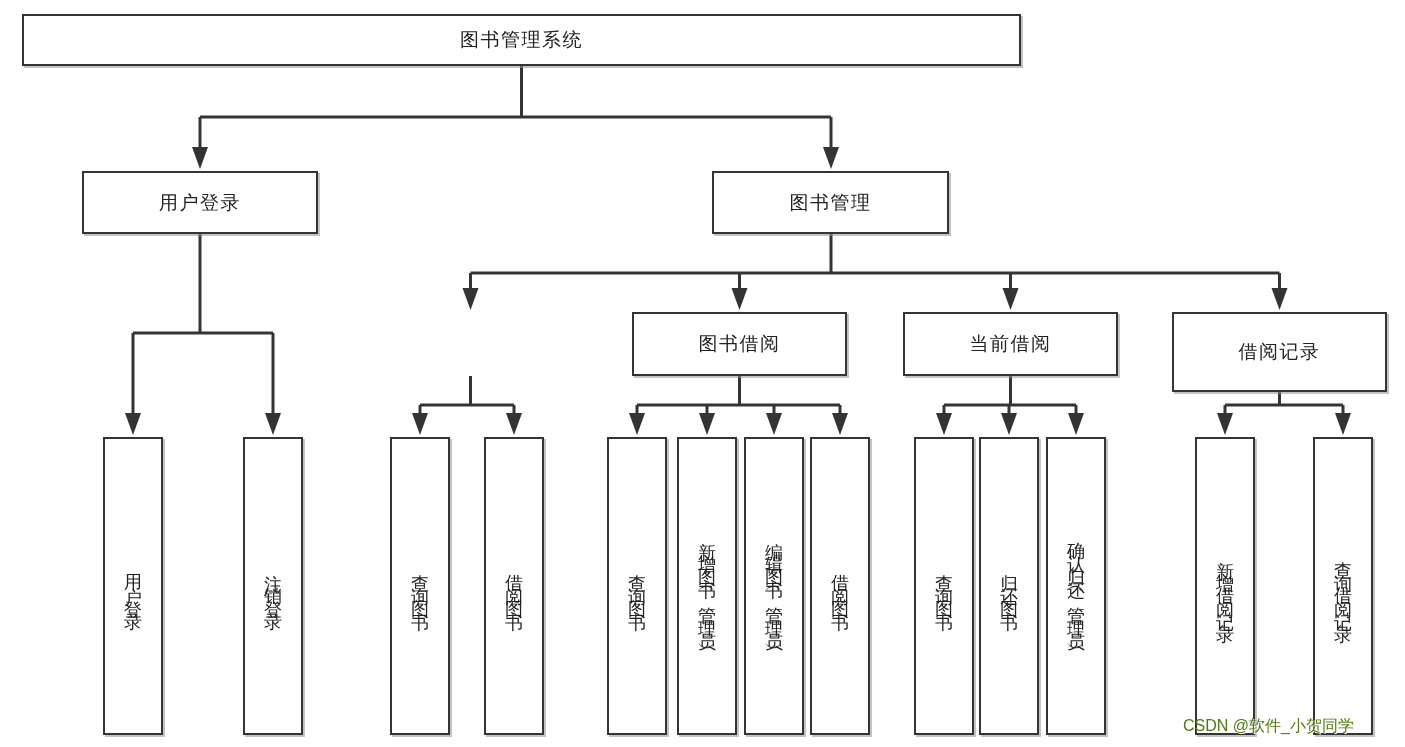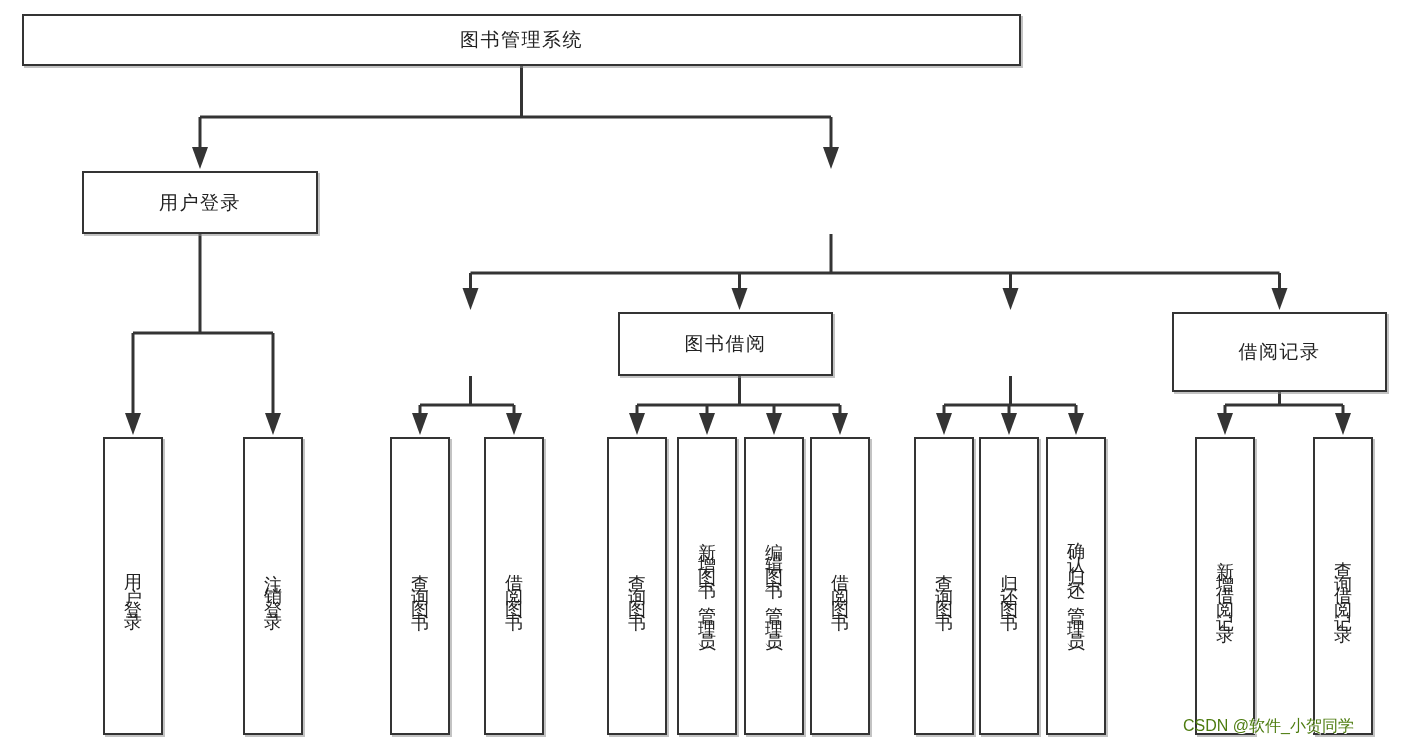--- a/index.html
+++ b/index.html
@@ -120,23 +120,29 @@
     </g>
   </svg>
 
   <div class="node h" style="left:22px; top:14px; width:999px; height:52px;">
     <span>图书管理系统</span>
   </div>
 
   <div class="node h" style="left:82px; top:171px; width:236px; height:63px;">
     <span>用户登录</span>
   </div>
+  <div class="node h" style="left:712px; top:171px; width:237px; height:63px;">
+    <span>图书管理</span>
+  </div>
 
-  <div class="node h" style="left:618px; top:312px; width:215px; height:64px;">
+  <div class="node h" style="left:632px; top:312px; width:215px; height:64px;">
     <span>图书借阅</span>
+  </div>
+  <div class="node h" style="left:903px; top:312px; width:215px; height:64px;">
+    <span>当前借阅</span>
   </div>
   <div class="node h" style="left:1172px; top:312px; width:215px; height:80px;">
     <span>借阅记录</span>
   </div>
 
   <div class="node v" style="left:103px; top:437px; width:60px; height:298px;">
     <span>用户登录</span>
   </div>
   <div class="node v" style="left:243px; top:437px; width:60px; height:298px;">
     <span>注销登录</span>

